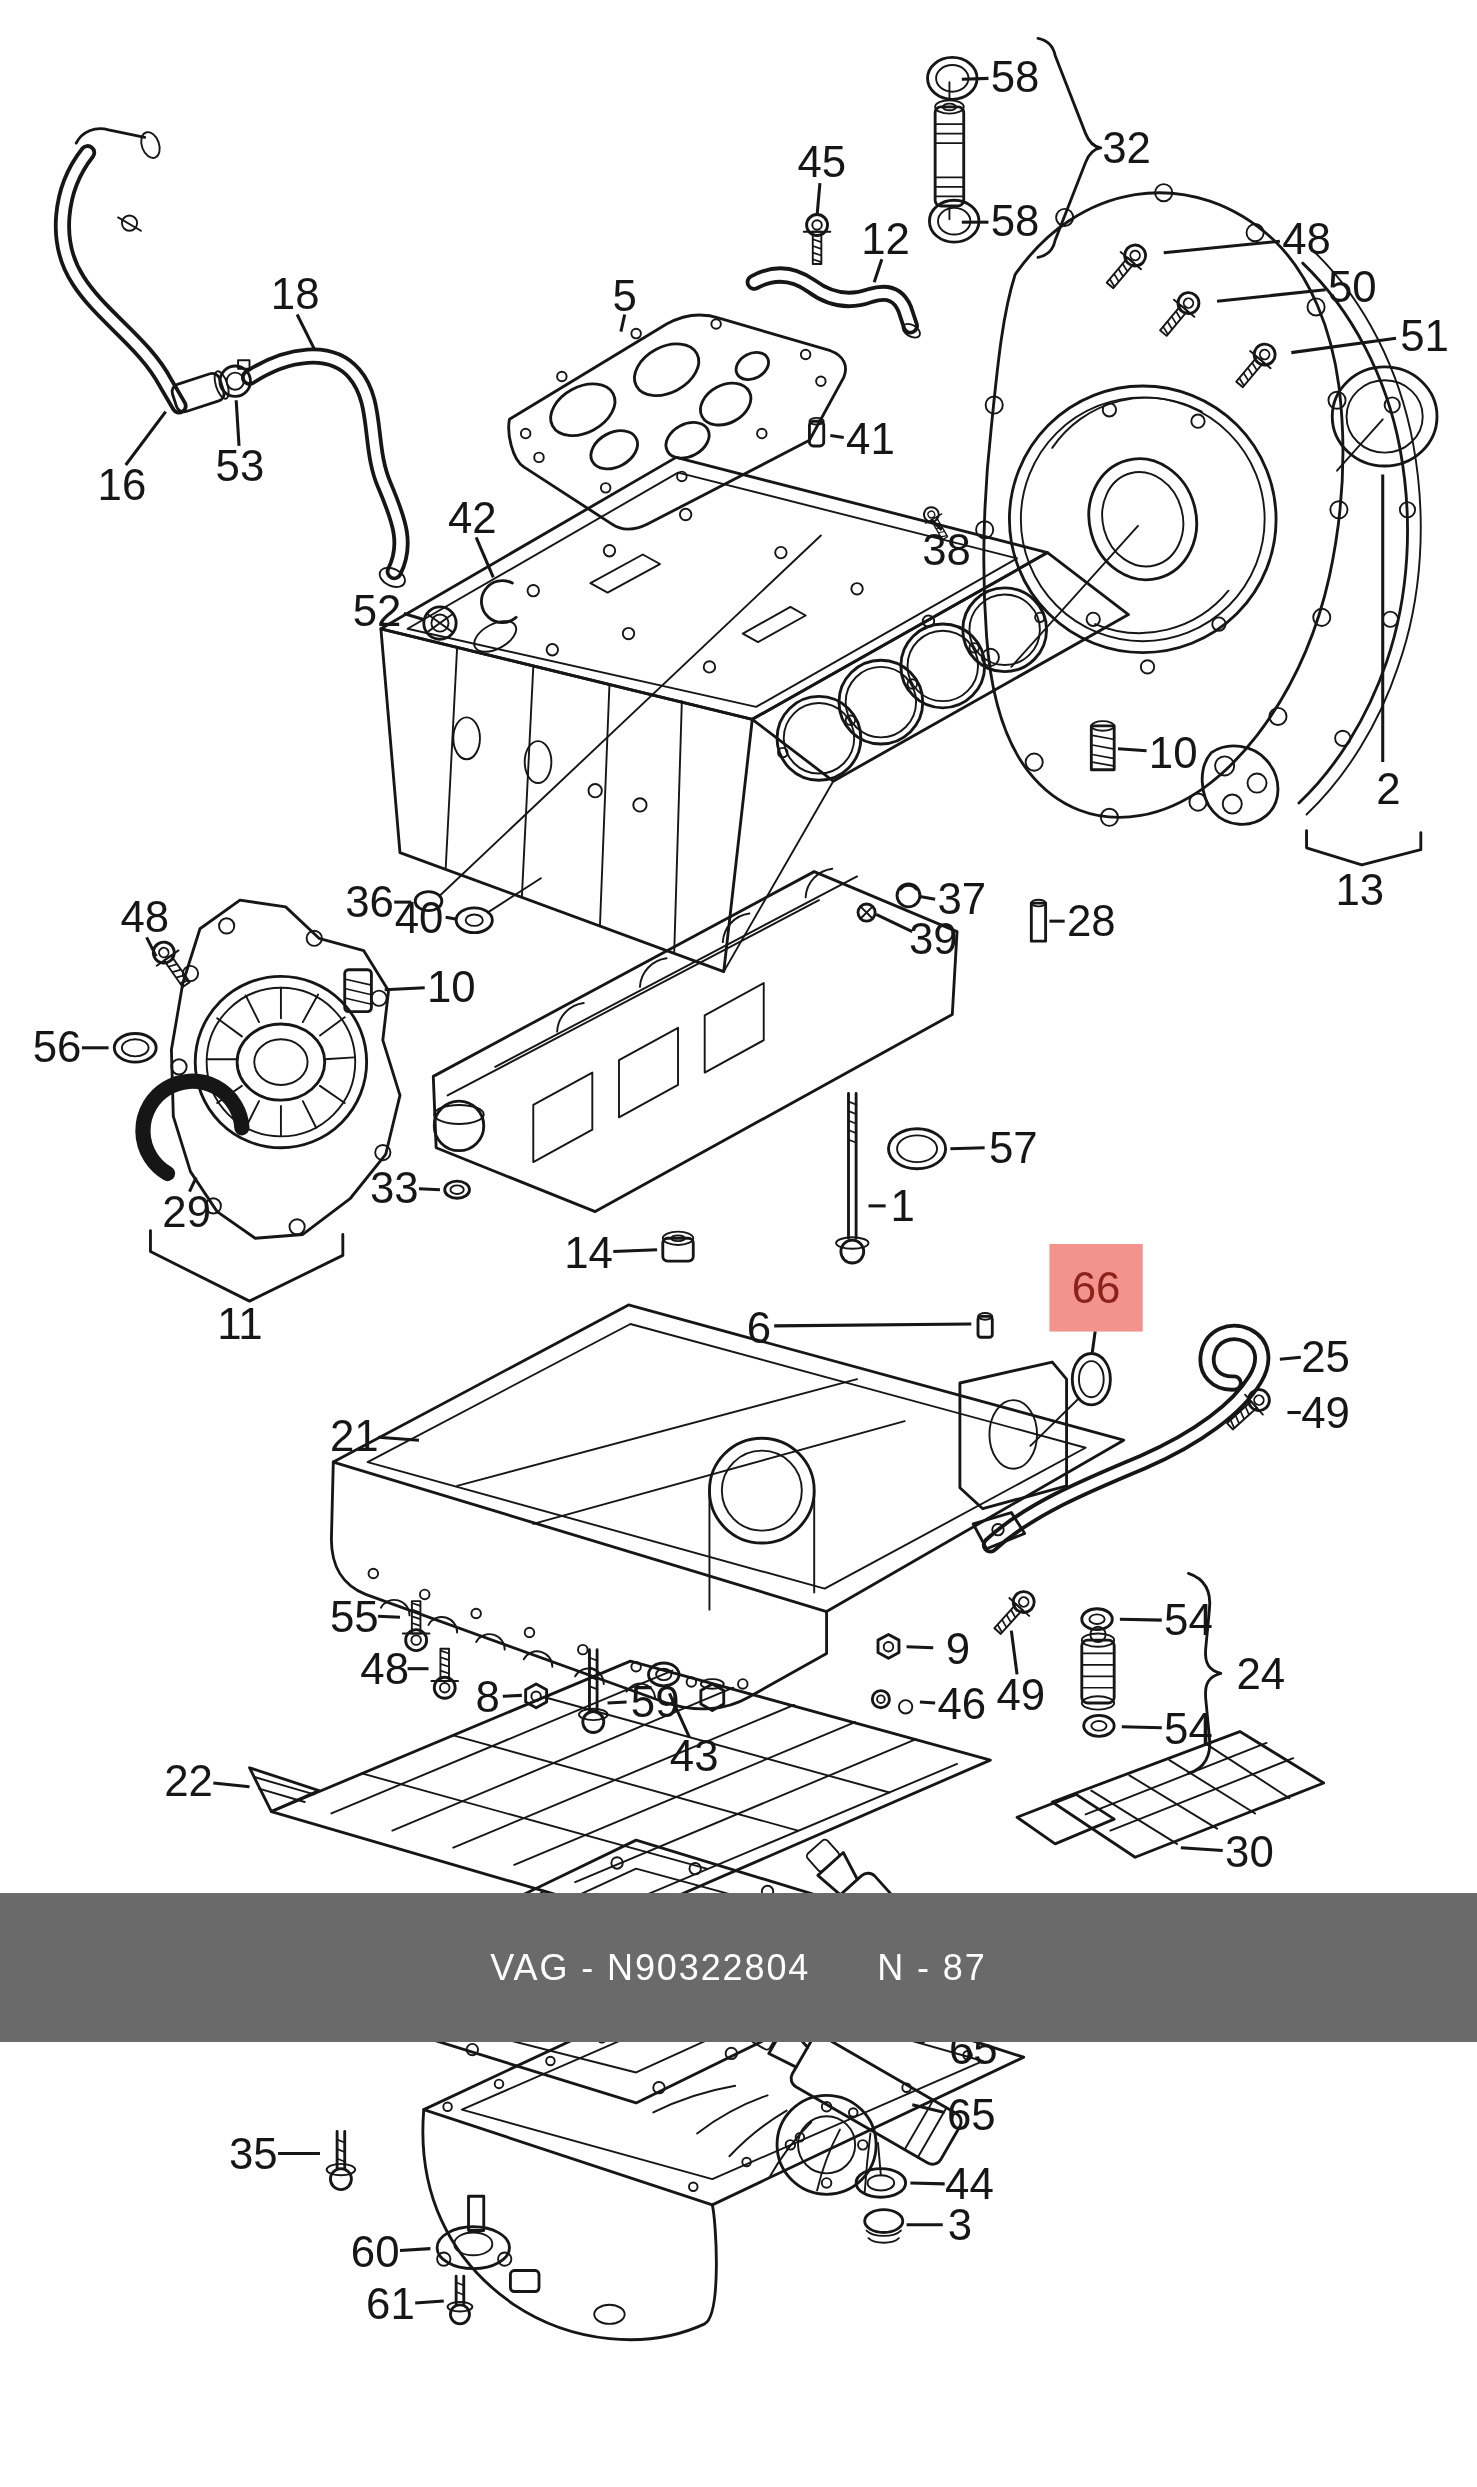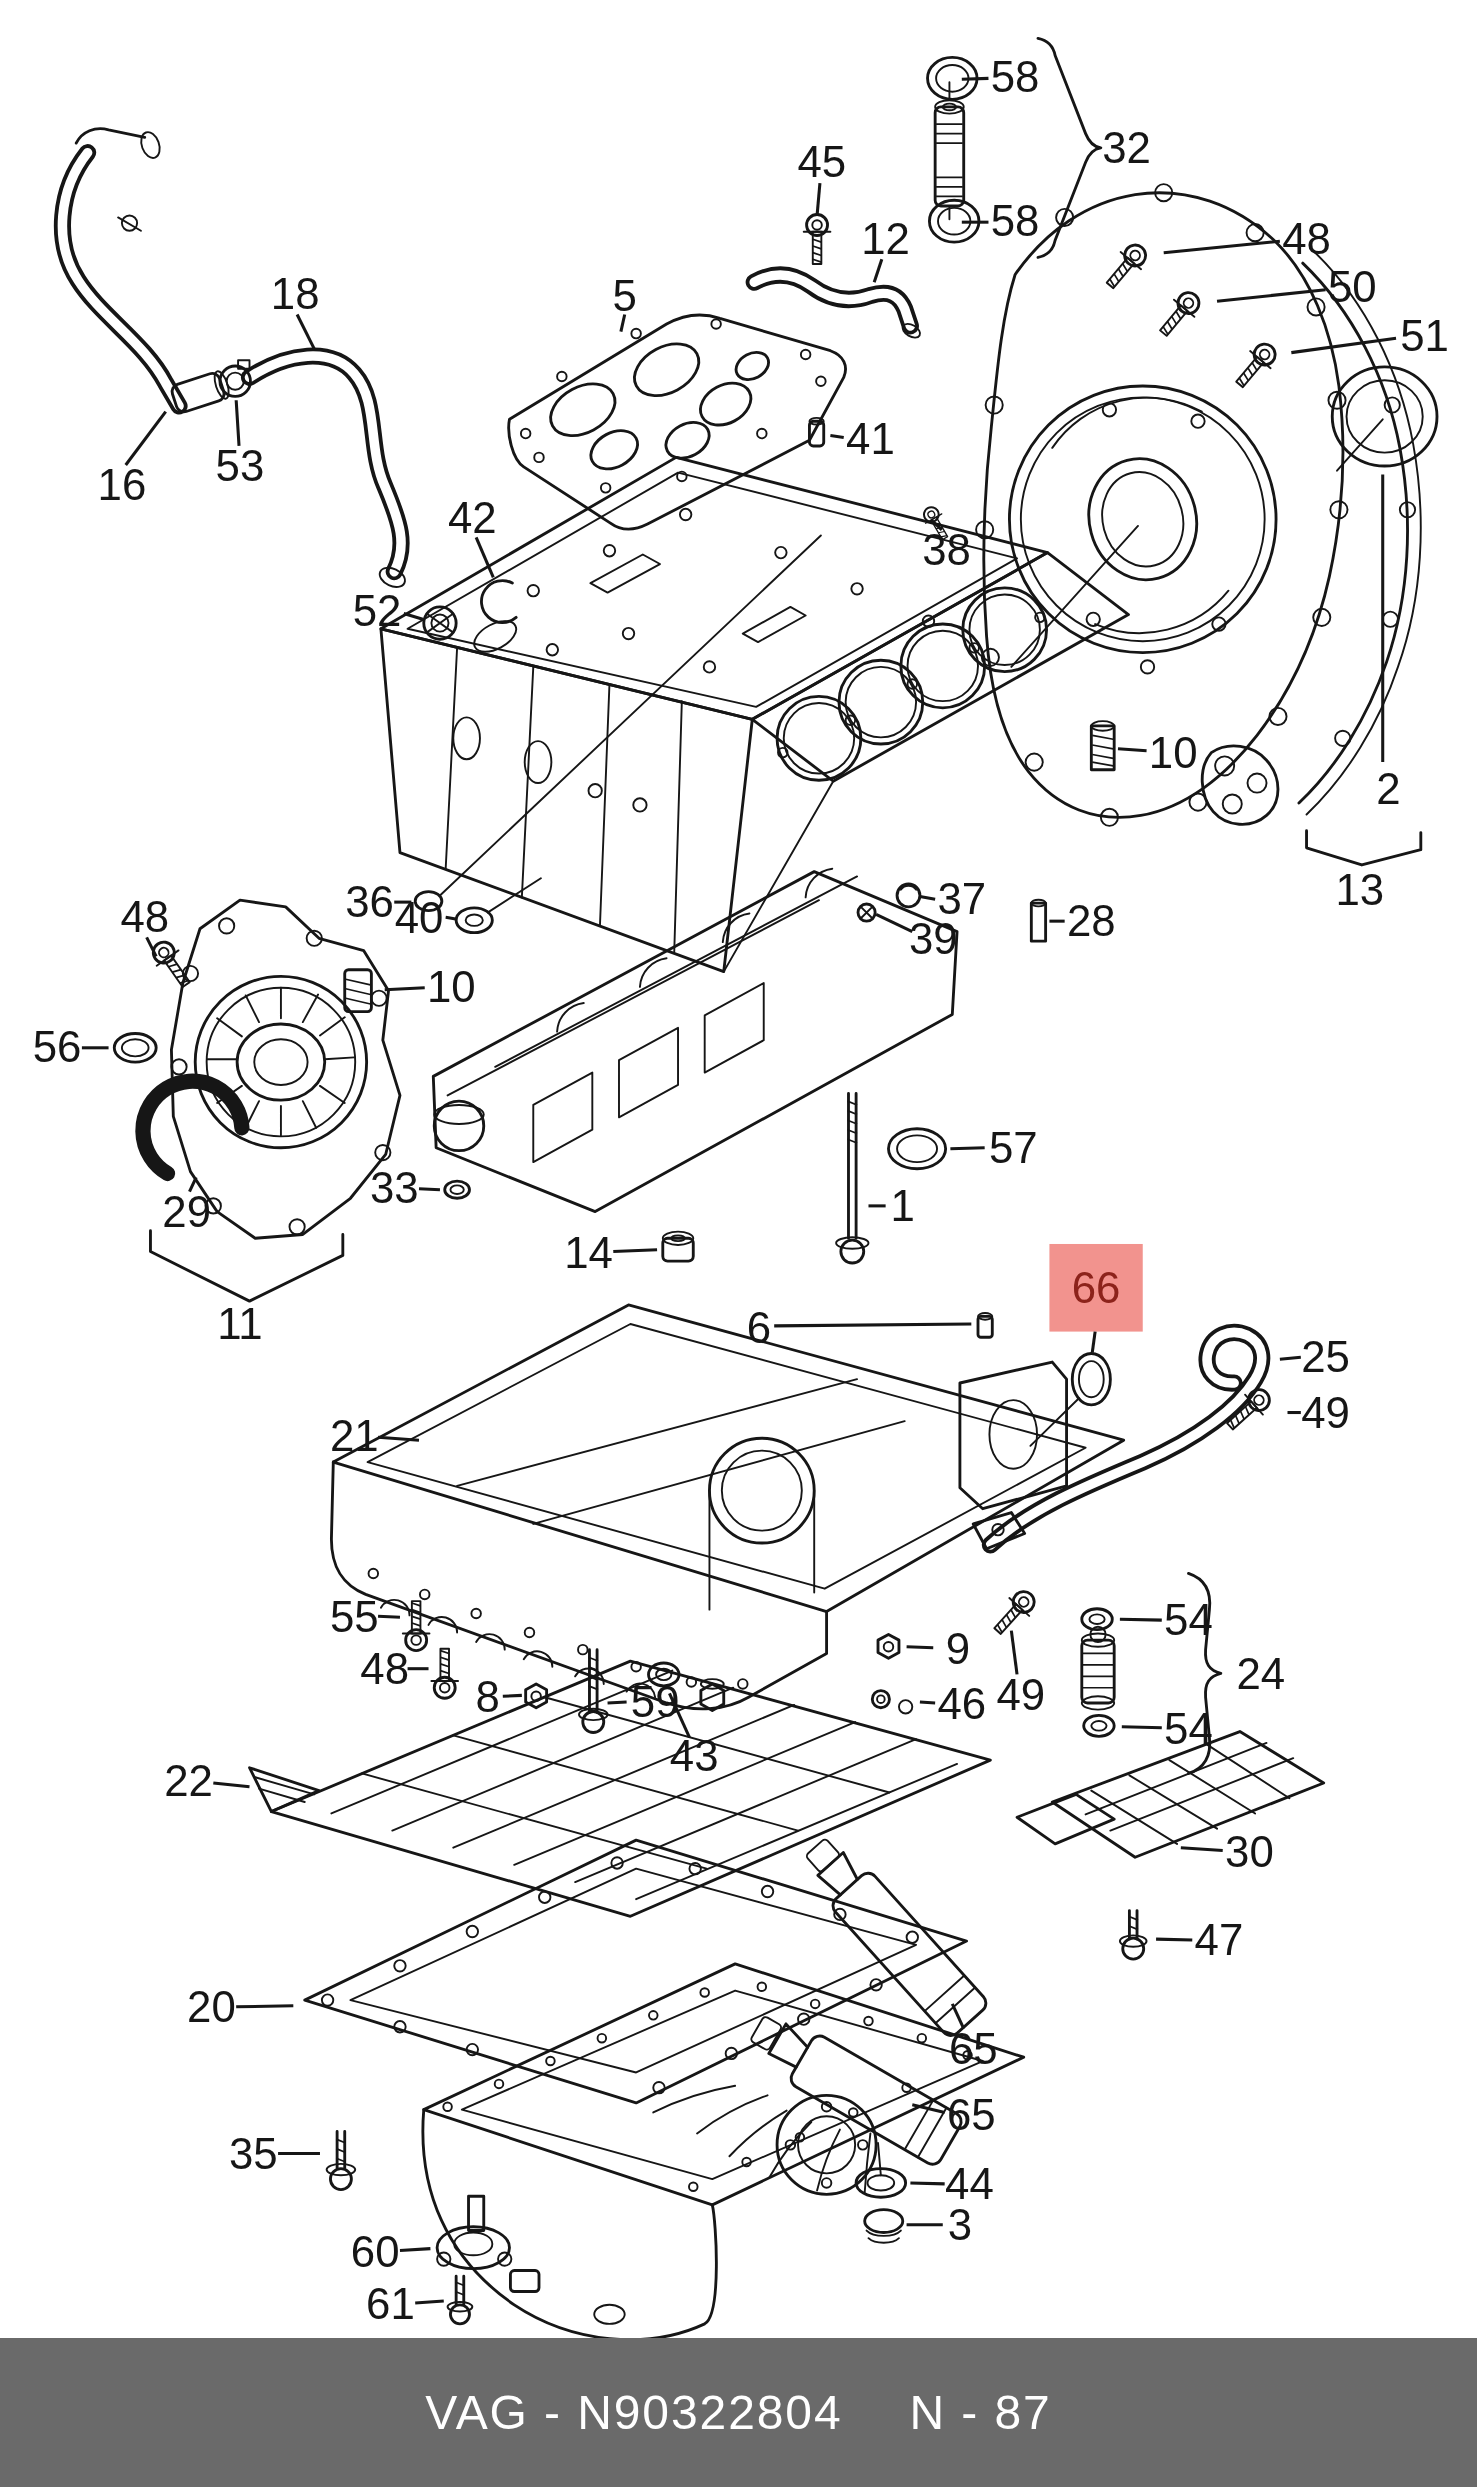--- a/index.html
+++ b/index.html
@@ -1,30 +1,30 @@
 <!DOCTYPE html>
 <html><head>
 <meta charset="utf-8">
 <style>
   html,body{margin:0;padding:0}
   body{width:1477px;height:2487px;position:relative;background:#ffffff;
        font-family:"Liberation Sans",sans-serif;overflow:hidden}
-  #stage{position:absolute;left:0;top:0;width:1477px;height:2487px}
+  #stage{position:absolute;left:0;top:0;width:1477px;height:2042px}
   svg{position:absolute;left:0;top:0}
   .ln{fill:none;stroke:#161616;stroke-width:3;stroke-linejoin:round;stroke-linecap:round}
   .thin{stroke-width:2}
   .thr{fill:none;stroke:#161616;stroke-width:1.8}
   .tubeO{fill:none;stroke:#161616;stroke-width:18;stroke-linecap:round}
   .tubeI{fill:none;stroke:#ffffff;stroke-width:10;stroke-linecap:round}
   .leader{fill:none;stroke:#161616;stroke-width:3.2}
   .callout{font:400 46px "Liberation Sans",sans-serif;fill:#161616;text-anchor:middle}
   .callout.hl{fill:#8c231b}
   footer{position:absolute;left:0;bottom:0;width:1477px;height:149px;background:#6a6a6a;
          display:flex;align-items:center;justify-content:center;gap:67px}
-  footer span{color:#ffffff;font-size:48px;letter-spacing:1.9px;white-space:pre}
+  footer span{color:#ffffff;font-size:36px;letter-spacing:1.9px;white-space:pre}
 </style>
 </head>
 <body>
 
 <div id="stage">
 <svg id="diagram" width="1477" height="2487" viewBox="0 0 1551 2611">
 
   <defs>
     <g id="screw">
       <circle cx="0" cy="0" r="11" class="ln"></circle>

